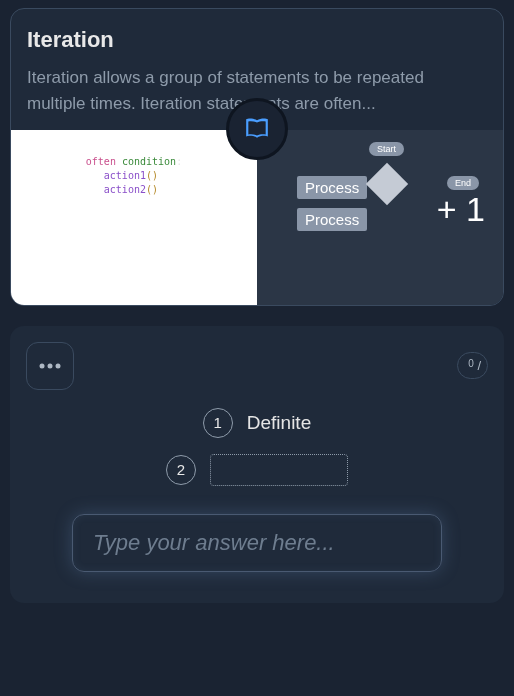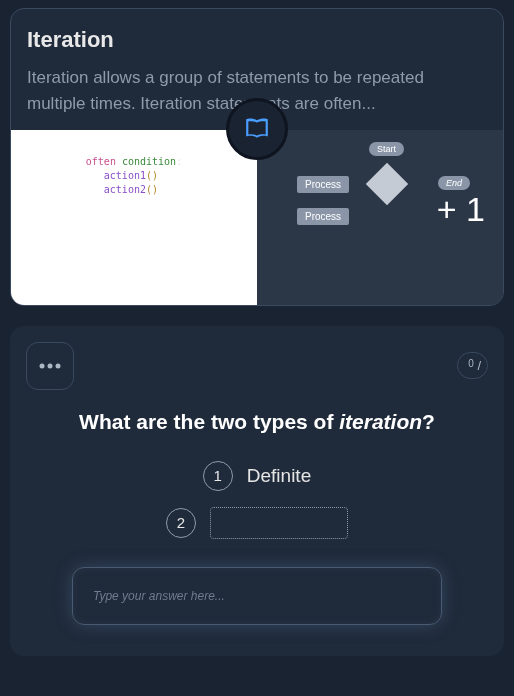--- a/index.html
+++ b/index.html
@@ -77,21 +77,21 @@
     background: #8a96a8;
     color: #fff;
     font-size: 9px;
     border-radius: 10px;
     padding: 2px 8px;
   }
   .fc-box {
     position: absolute;
     background: #8a96a8;
     color: #fff;
-    font-size: 10px;
+    font-size: 15px;
     padding: 3px 8px;
     border-radius: 2px;
   }
   .fc-diamond {
     position: absolute;
     width: 30px;
     height: 30px;
     background: #c5cbd5;
     transform: rotate(45deg);
   }
@@ -196,21 +196,21 @@
   }
   .answer-input {
     display: block;
     margin: 3px auto;
     width: 370px;
     height: 58px;
     background: transparent;
     border: 1.5px solid #4a5a72;
     border-radius: 12px;
     padding: 0 20px;
-    font-size: 12px;
+    font-size: 22px;
     font-style: italic;
     color: #e8e8e8;
     box-shadow: 0 0 18px rgba(120,160,210,0.25), inset 0 0 8px rgba(120,160,210,0.1);
   }
   .answer-input::placeholder { color: #6e7d8f; }
 </style>
 </head>
 <body>
 
 <div class="card">
@@ -225,21 +225,21 @@
         <span> </span><span class="kw-cond">condition</span><span>:</span>
         <span class="indent"><span class="kw-act">action1</span><span class="kw-paren">()</span></span>
         <span class="indent"><span class="kw-act">action2</span><span class="kw-paren">()</span></span>
       </div>
     </div>
     <div class="img-right">
       <div class="flowchart">
         <div class="fc-pill" style="top:0; left:112px;">Start</div>
         <div class="fc-box" style="top:34px; left:40px;">Process</div>
         <div class="fc-diamond" style="top:27px; left:115px;"></div>
-        <div class="fc-pill" style="top:34px; left:181px;font-style:italic;">End</div>
+        <div class="fc-pill" style="top:34px; left:190px;">End</div>
         <div class="fc-box" style="top:66px; left:40px;">Process</div>
       </div>
       <div class="overlay-count">+ 1</div>
     </div>
     <div class="book-btn">
       <svg viewBox="0 0 24 24">
           <path d="M12 4C9 2 4 2 2 3v16c2-1 7-1 10 1 3-2 8-2 10-1V3c-2-1-7-1-10 1zm0 2v12c-2-1-5-1.5-8-1V5c3-.5 6 0 8 1zm0 0c2-1 5-1.5 8-1v12c-3-.5-6 0-8 1V6z"></path>
         </svg>
     </div>
   </div>
@@ -251,23 +251,20 @@
       <svg viewBox="0 0 22 6">
           <circle cx="3" cy="3" r="2.5"></circle>
           <circle cx="11" cy="3" r="2.5"></circle>
           <circle cx="19" cy="3" r="2.5"></circle>
         </svg>
     </button>
     <div class="counter">
       <sup>0</sup><span> </span><span>/</span>
     </div>
   </div>
-  <div class="question-text">
-    <span>What are the two types of </span><em>iteration</em><span>?</span>
-  </div>
   <div class="answers">
     <div class="answer-row">
       <div class="num-badge">1</div>
       <div class="answer-text">Definite</div>
     </div>
     <div class="answer-row">
       <div class="num-badge">2</div>
       <div class="blank-slot"></div>
     </div>
   </div>

